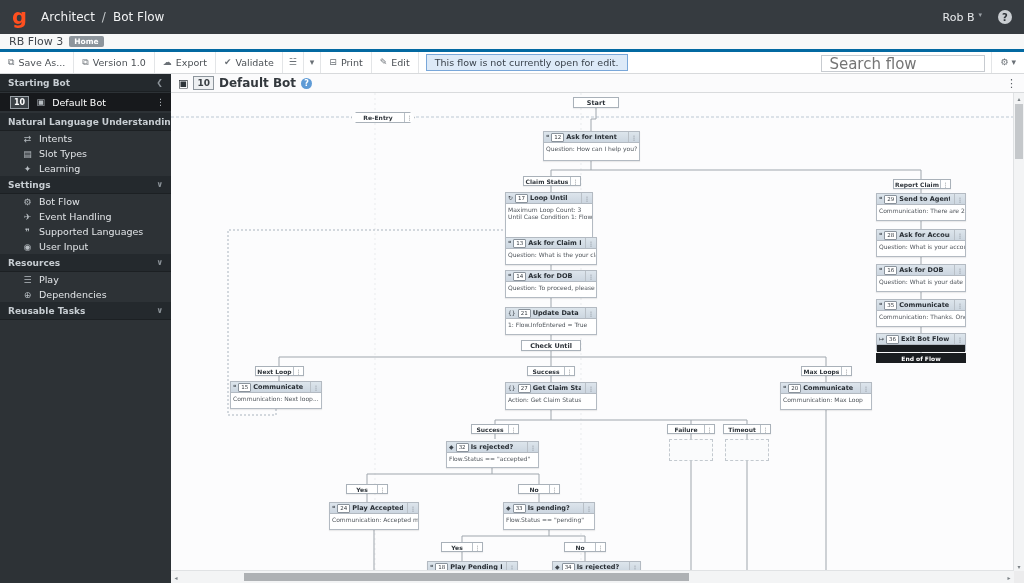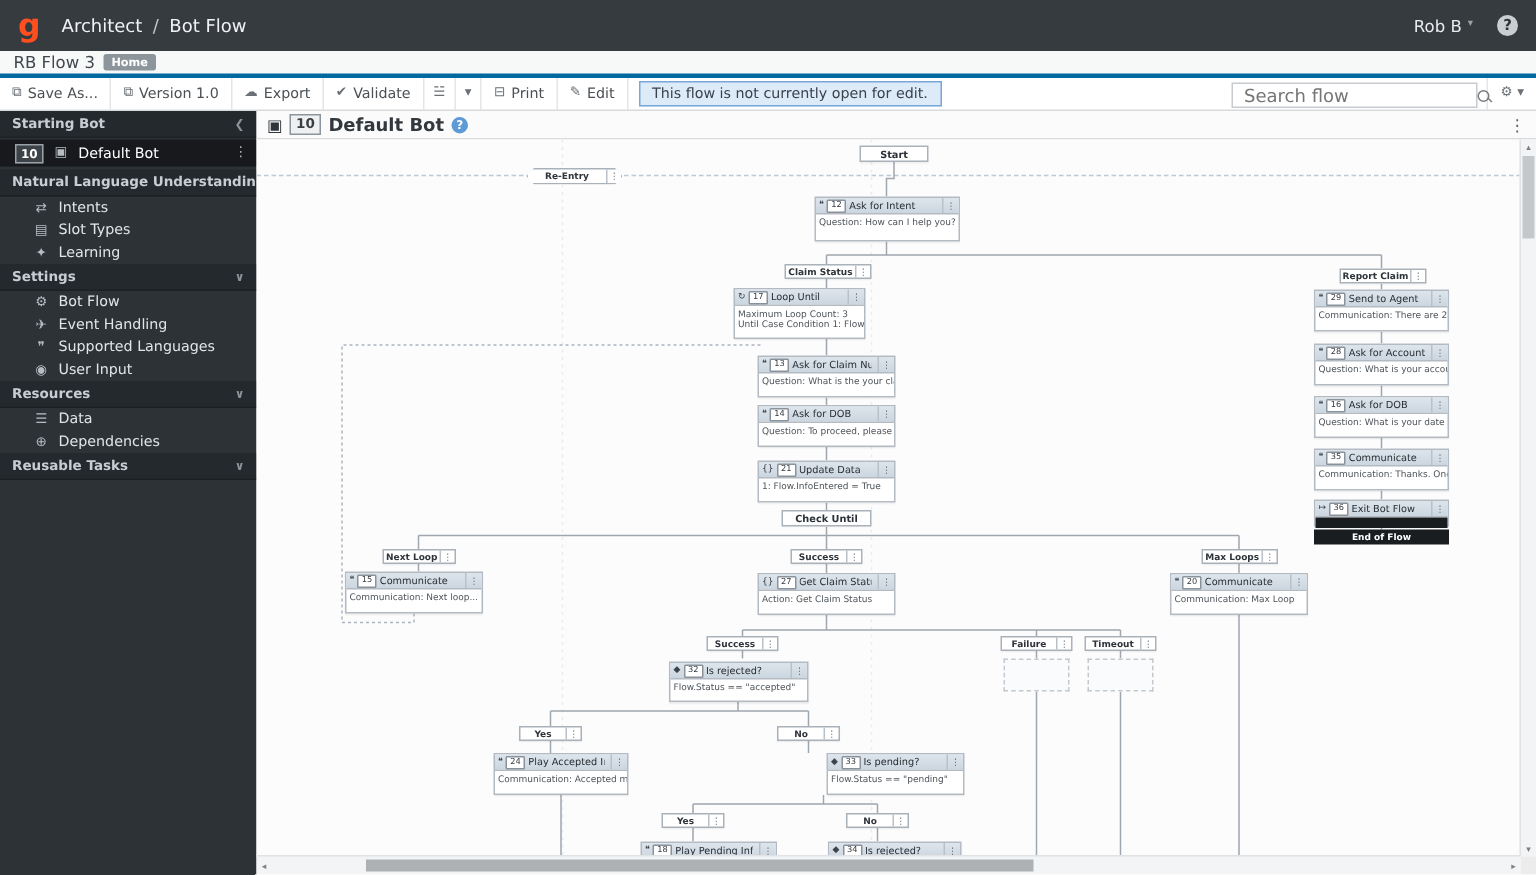--- a/index.html
+++ b/index.html
@@ -28,21 +28,21 @@
   .toolbar{position:absolute;top:52px;left:0;right:0;height:22px;background:#fff;border-bottom:1px solid #d8dadc;
            display:flex;align-items:stretch;font-size:9.5px;box-sizing:border-box;}
   .tbtn{display:flex;align-items:center;gap:4px;padding:0 8px;border-right:1px solid #e3e5e7;color:#4b5055;white-space:nowrap;}
   .ticon{font-size:9px;color:#6a7076;line-height:1;}
   .tbtn.narrow{padding:0 6px;}
   .notice{align-self:center;margin-left:7px;background:#ddeaf8;border:1px solid #79a7d9;color:#3a424b;
           font-size:9.5px;padding:2px 8px;}
   .toolbar-right{margin-left:auto;display:flex;align-items:stretch;}
   .search-box{display:flex;align-items:center;border:1px solid #c7cbd0;background:#fff;height:15px;width:152px;
               padding:0 5px;margin:3px 6px 0 0;gap:4px;}
-  .search-box input{border:none;outline:none;flex:1;font-size:12px;color:#555;background:transparent;font-family:inherit;}
+  .search-box input{border:none;outline:none;flex:1;font-size:15px;color:#555;background:transparent;font-family:inherit;}
   .mag{width:6px;height:6px;border:1.4px solid #777c81;border-radius:50%;position:relative;flex:none;}
   .mag::after{content:"";position:absolute;width:4px;height:1.4px;background:#777c81;right:-3px;bottom:-1px;transform:rotate(45deg);}
   .gear-btn{display:flex;align-items:center;gap:3px;border-left:1px solid #e3e5e7;padding:0 8px;color:#5a6065;}
 
   
   .sidebar{position:absolute;top:74px;left:0;width:171px;bottom:0;background:#2d3236;color:#dfe3e6;overflow:hidden;}
   .sb-header{height:17px;background:#24292d;border-bottom:1px solid #1c2023;display:flex;align-items:center;
              padding:0 8px;font-size:9px;font-weight:bold;color:#c7cdd2;white-space:nowrap;}
   .sb-header .chev{margin-left:auto;font-size:8px;color:#8b9298;}
   .sb-item{height:15px;display:flex;align-items:center;gap:6px;padding:0 8px 0 22px;font-size:9.5px;color:#e2e5e8;white-space:nowrap;}
@@ -68,21 +68,21 @@
   .d{stroke:#aab4be;stroke-dasharray:2 2;fill:none;stroke-width:1;}
   .r{stroke:#bcc8d3;stroke-dasharray:3 2;fill:none;stroke-width:1;}
   .p{stroke:#e9ebed;stroke-dasharray:2 3;fill:none;stroke-width:1;}
 
   .node{position:absolute;box-sizing:border-box;}
   .action{background:#fff;border:1px solid #b3bac2;box-shadow:0 1px 1px rgba(0,0,0,.07);}
   .nheader{height:10px;background:linear-gradient(#dde5ec,#ccd6e0);border-bottom:1px solid #b3bac2;
            display:flex;align-items:center;gap:2px;padding:0 2px;}
   .nicon{font-size:6px;color:#3c434a;line-height:1;flex:none;}
   .nbadge{border:1px solid #8a939c;background:#fff;font-size:5.5px;padding:0 2px;color:#343a40;border-radius:1px;line-height:7px;flex:none;}
-  .ntitle{font-size:6.5px;font-weight:normal;color:#272d33;white-space:nowrap;overflow:hidden;flex:1;}
+  .ntitle{font-size:6.5px;font-weight:bold;color:#272d33;white-space:nowrap;overflow:hidden;flex:1;}
   .nkebab{font-size:6px;color:#4b5157;border-left:1px solid #b9c0c7;padding-left:2px;margin-left:2px;
           align-self:stretch;display:flex;align-items:center;}
   .nbody{padding:2px;font-size:6px;color:#4f555b;line-height:7px;white-space:nowrap;overflow:hidden;}
   .nplain{background:#fff;border:1px solid #a9b1b9;font-size:6.5px;font-weight:bold;color:#2b3137;
           display:flex;align-items:center;justify-content:center;box-shadow:0 1px 1px rgba(0,0,0,.05);}
   .ntag{background:#fff;border:1px solid #a9b1b9;display:flex;align-items:stretch;box-shadow:0 1px 1px rgba(0,0,0,.05);}
   .tlabel{flex:1;font-size:6px;font-weight:bold;color:#2f353b;display:flex;align-items:center;justify-content:center;white-space:nowrap;}
   .tkebab{border-left:1px solid #b9c0c7;width:9px;display:flex;align-items:center;justify-content:center;font-size:6px;color:#4b5157;}
   .reentry{clip-path:polygon(5px 0,calc(100% - 5px) 0,100% 50%,calc(100% - 5px) 100%,5px 100%,0 50%);}
   .placeholder{border:1px dashed #c3c9cf;background:#fafbfc;}
@@ -212,21 +212,21 @@
       <div class="sb-item">
         <span class="ico">◉</span>
         <span>User Input</span>
       </div>
       <div class="sb-header">
         <span>Resources</span>
         <span class="chev">∨</span>
       </div>
       <div class="sb-item">
         <span class="ico">☰</span>
-        <span>Data</span>
+        <span>Play</span>
       </div>
       <div class="sb-item">
         <span class="ico">⊕</span>
         <span>Dependencies</span>
       </div>
       <div class="sb-header">
         <span>Reusable Tasks</span>
         <span class="chev">∨</span>
       </div>
     </div>
@@ -308,21 +308,21 @@
         <span class="nkebab">⋮</span>
       </div>
       <div class="nbody">
         <div>Question: How can I help you?</div>
       </div>
     </div>
     <div class="node ntag" style="left: 352px; top: 83px; width: 58px; height: 10px;">
       <span class="tlabel">Claim Status</span>
       <span class="tkebab">⋮</span>
     </div>
-    <div class="node action" style="left: 318px; top: 99px; width: 88px; height: 34px;">
+    <div class="node action" style="left: 334px; top: 99px; width: 88px; height: 46px;">
       <div class="nheader">
         <span class="nicon">↻</span>
         <span class="nbadge">17</span>
         <span class="ntitle">Loop Until</span>
         <span class="nkebab">⋮</span>
       </div>
       <div class="nbody">
         <div>Maximum Loop Count: 3</div>
         <div>Until Case Condition 1: Flow.InfoEntered</div>
       </div>
@@ -443,21 +443,21 @@
       <div class="nheader">
         <span class="nicon">❝</span>
         <span class="nbadge">24</span>
         <span class="ntitle">Play Accepted Info</span>
         <span class="nkebab">⋮</span>
       </div>
       <div class="nbody">
         <div>Communication: Accepted means that the ...</div>
       </div>
     </div>
-    <div class="node action" style="left: 332px; top: 409px; width: 92px; height: 28px; margin-left: 48px;">
+    <div class="node action" style="left: 332px; top: 409px; width: 92px; height: 28px;">
       <div class="nheader">
         <span class="nicon">◆</span>
         <span class="nbadge">33</span>
         <span class="ntitle">Is pending?</span>
         <span class="nkebab">⋮</span>
       </div>
       <div class="nbody">
         <div>Flow.Status == "pending"</div>
       </div>
     </div>

